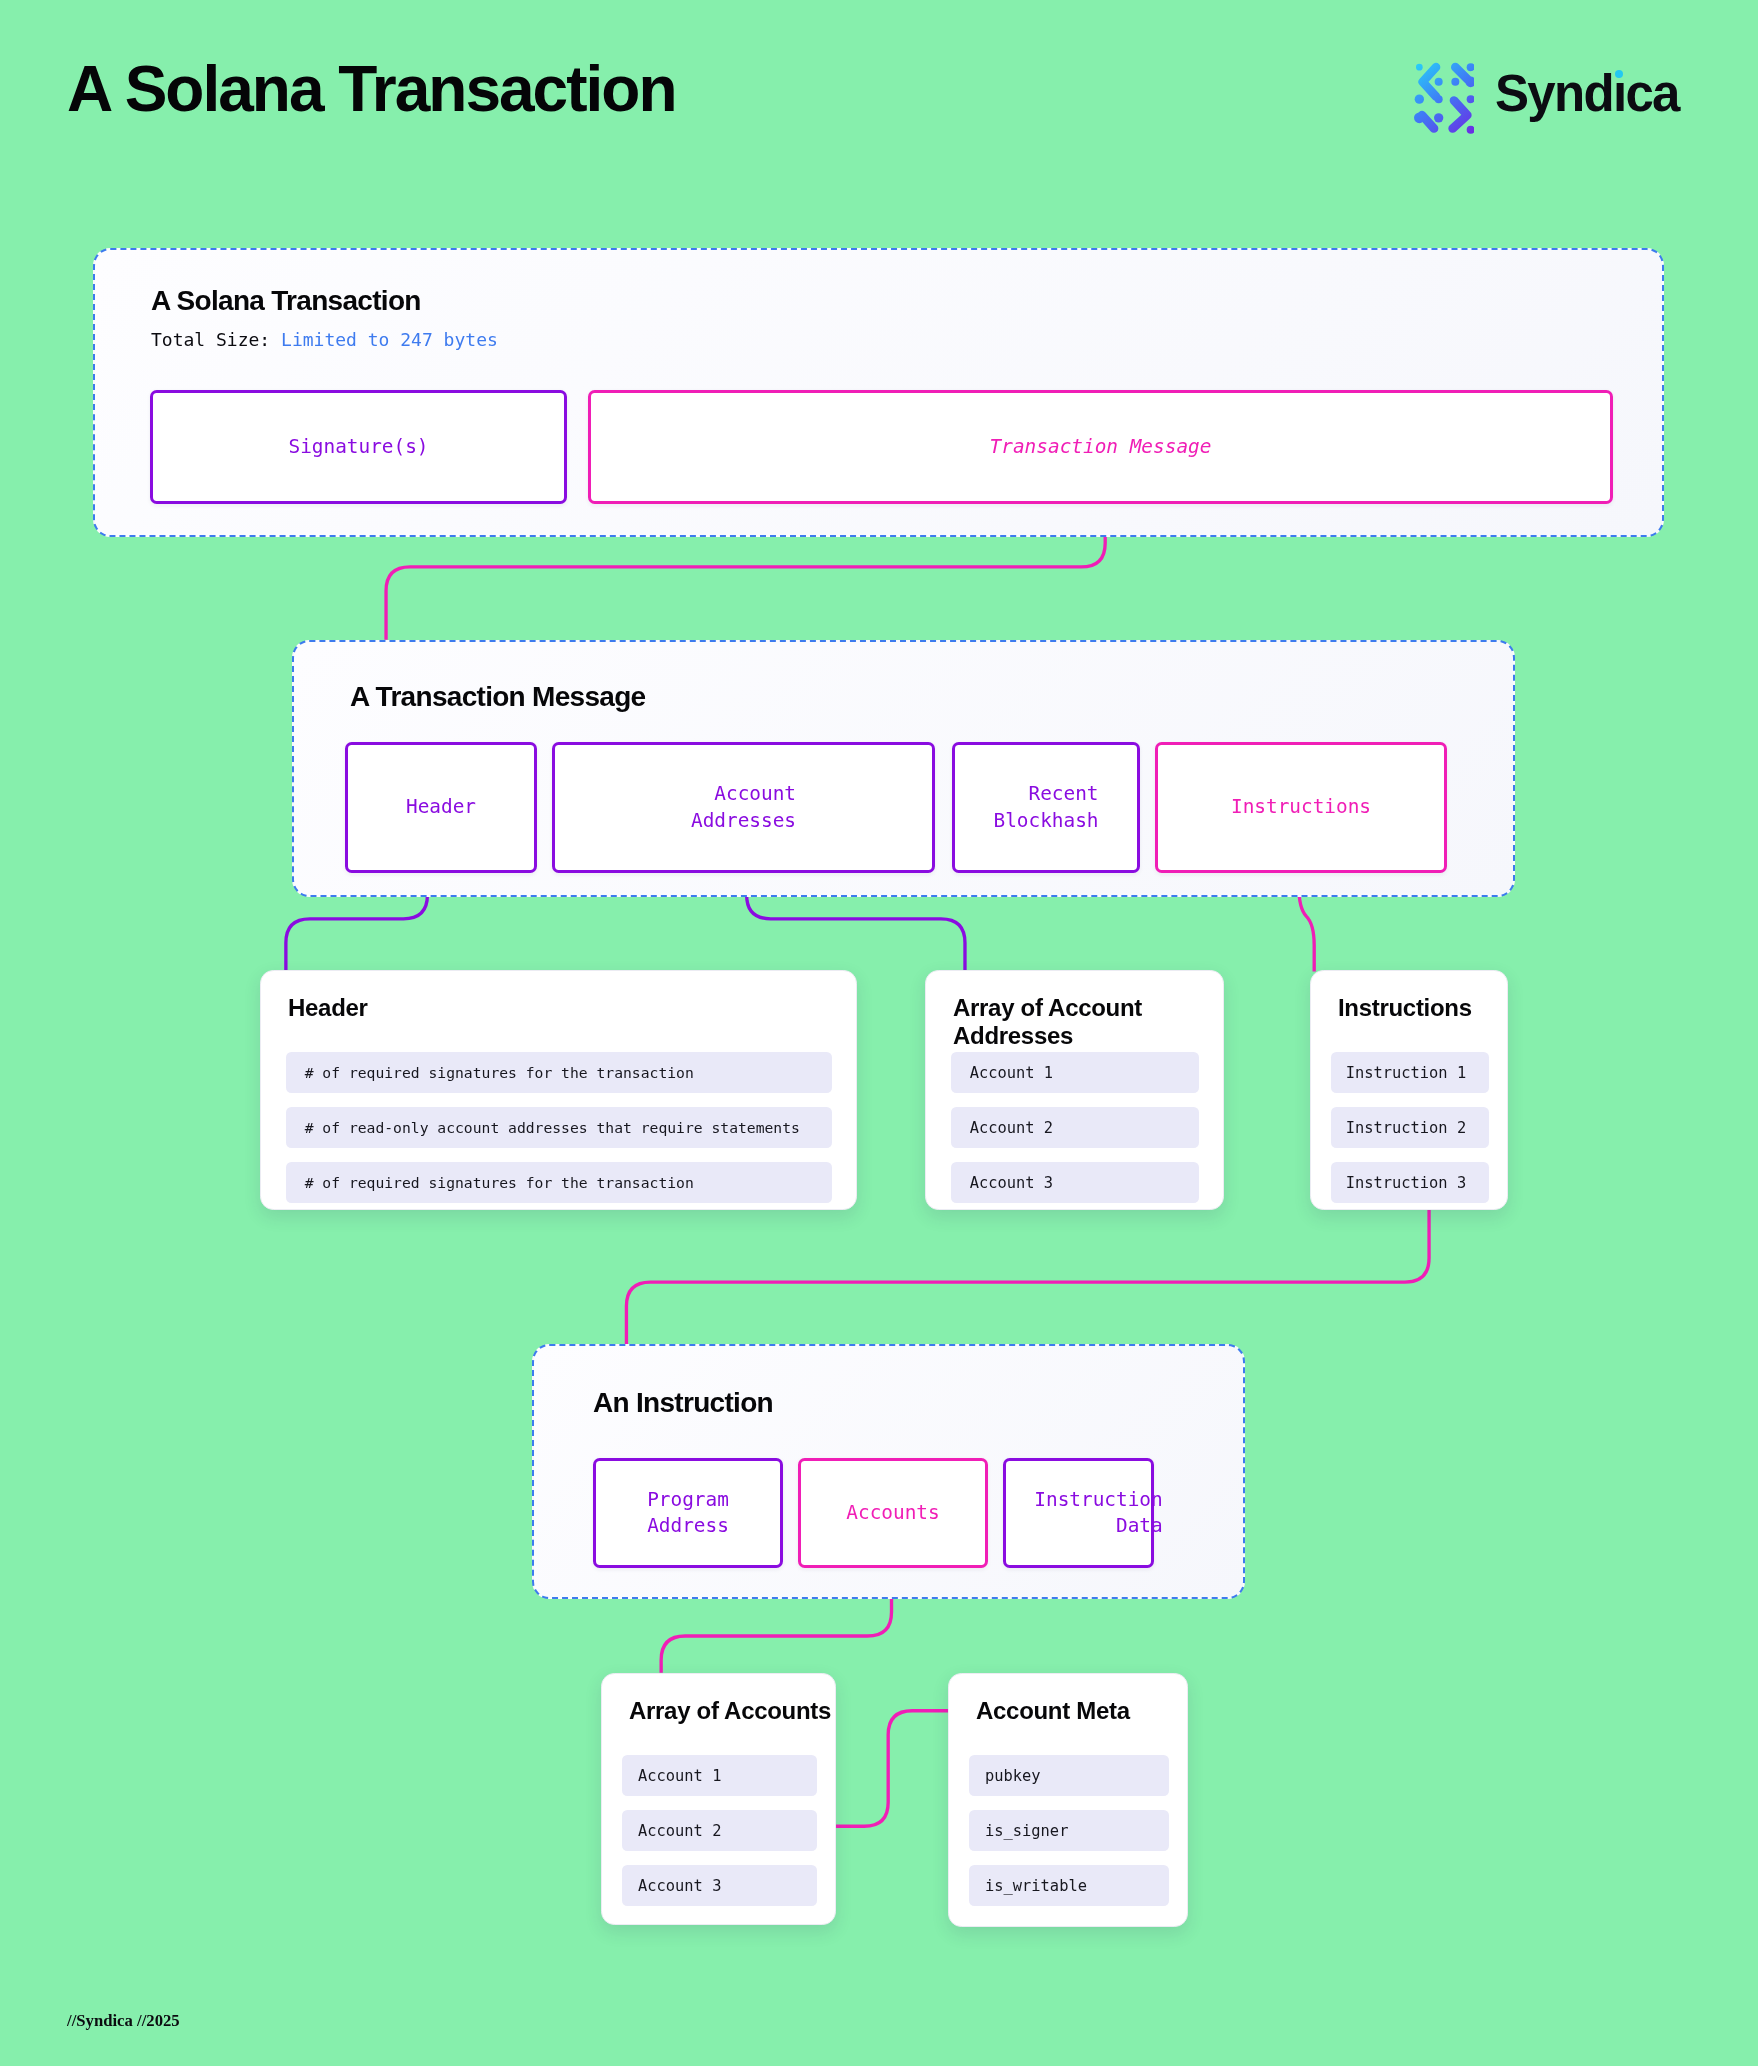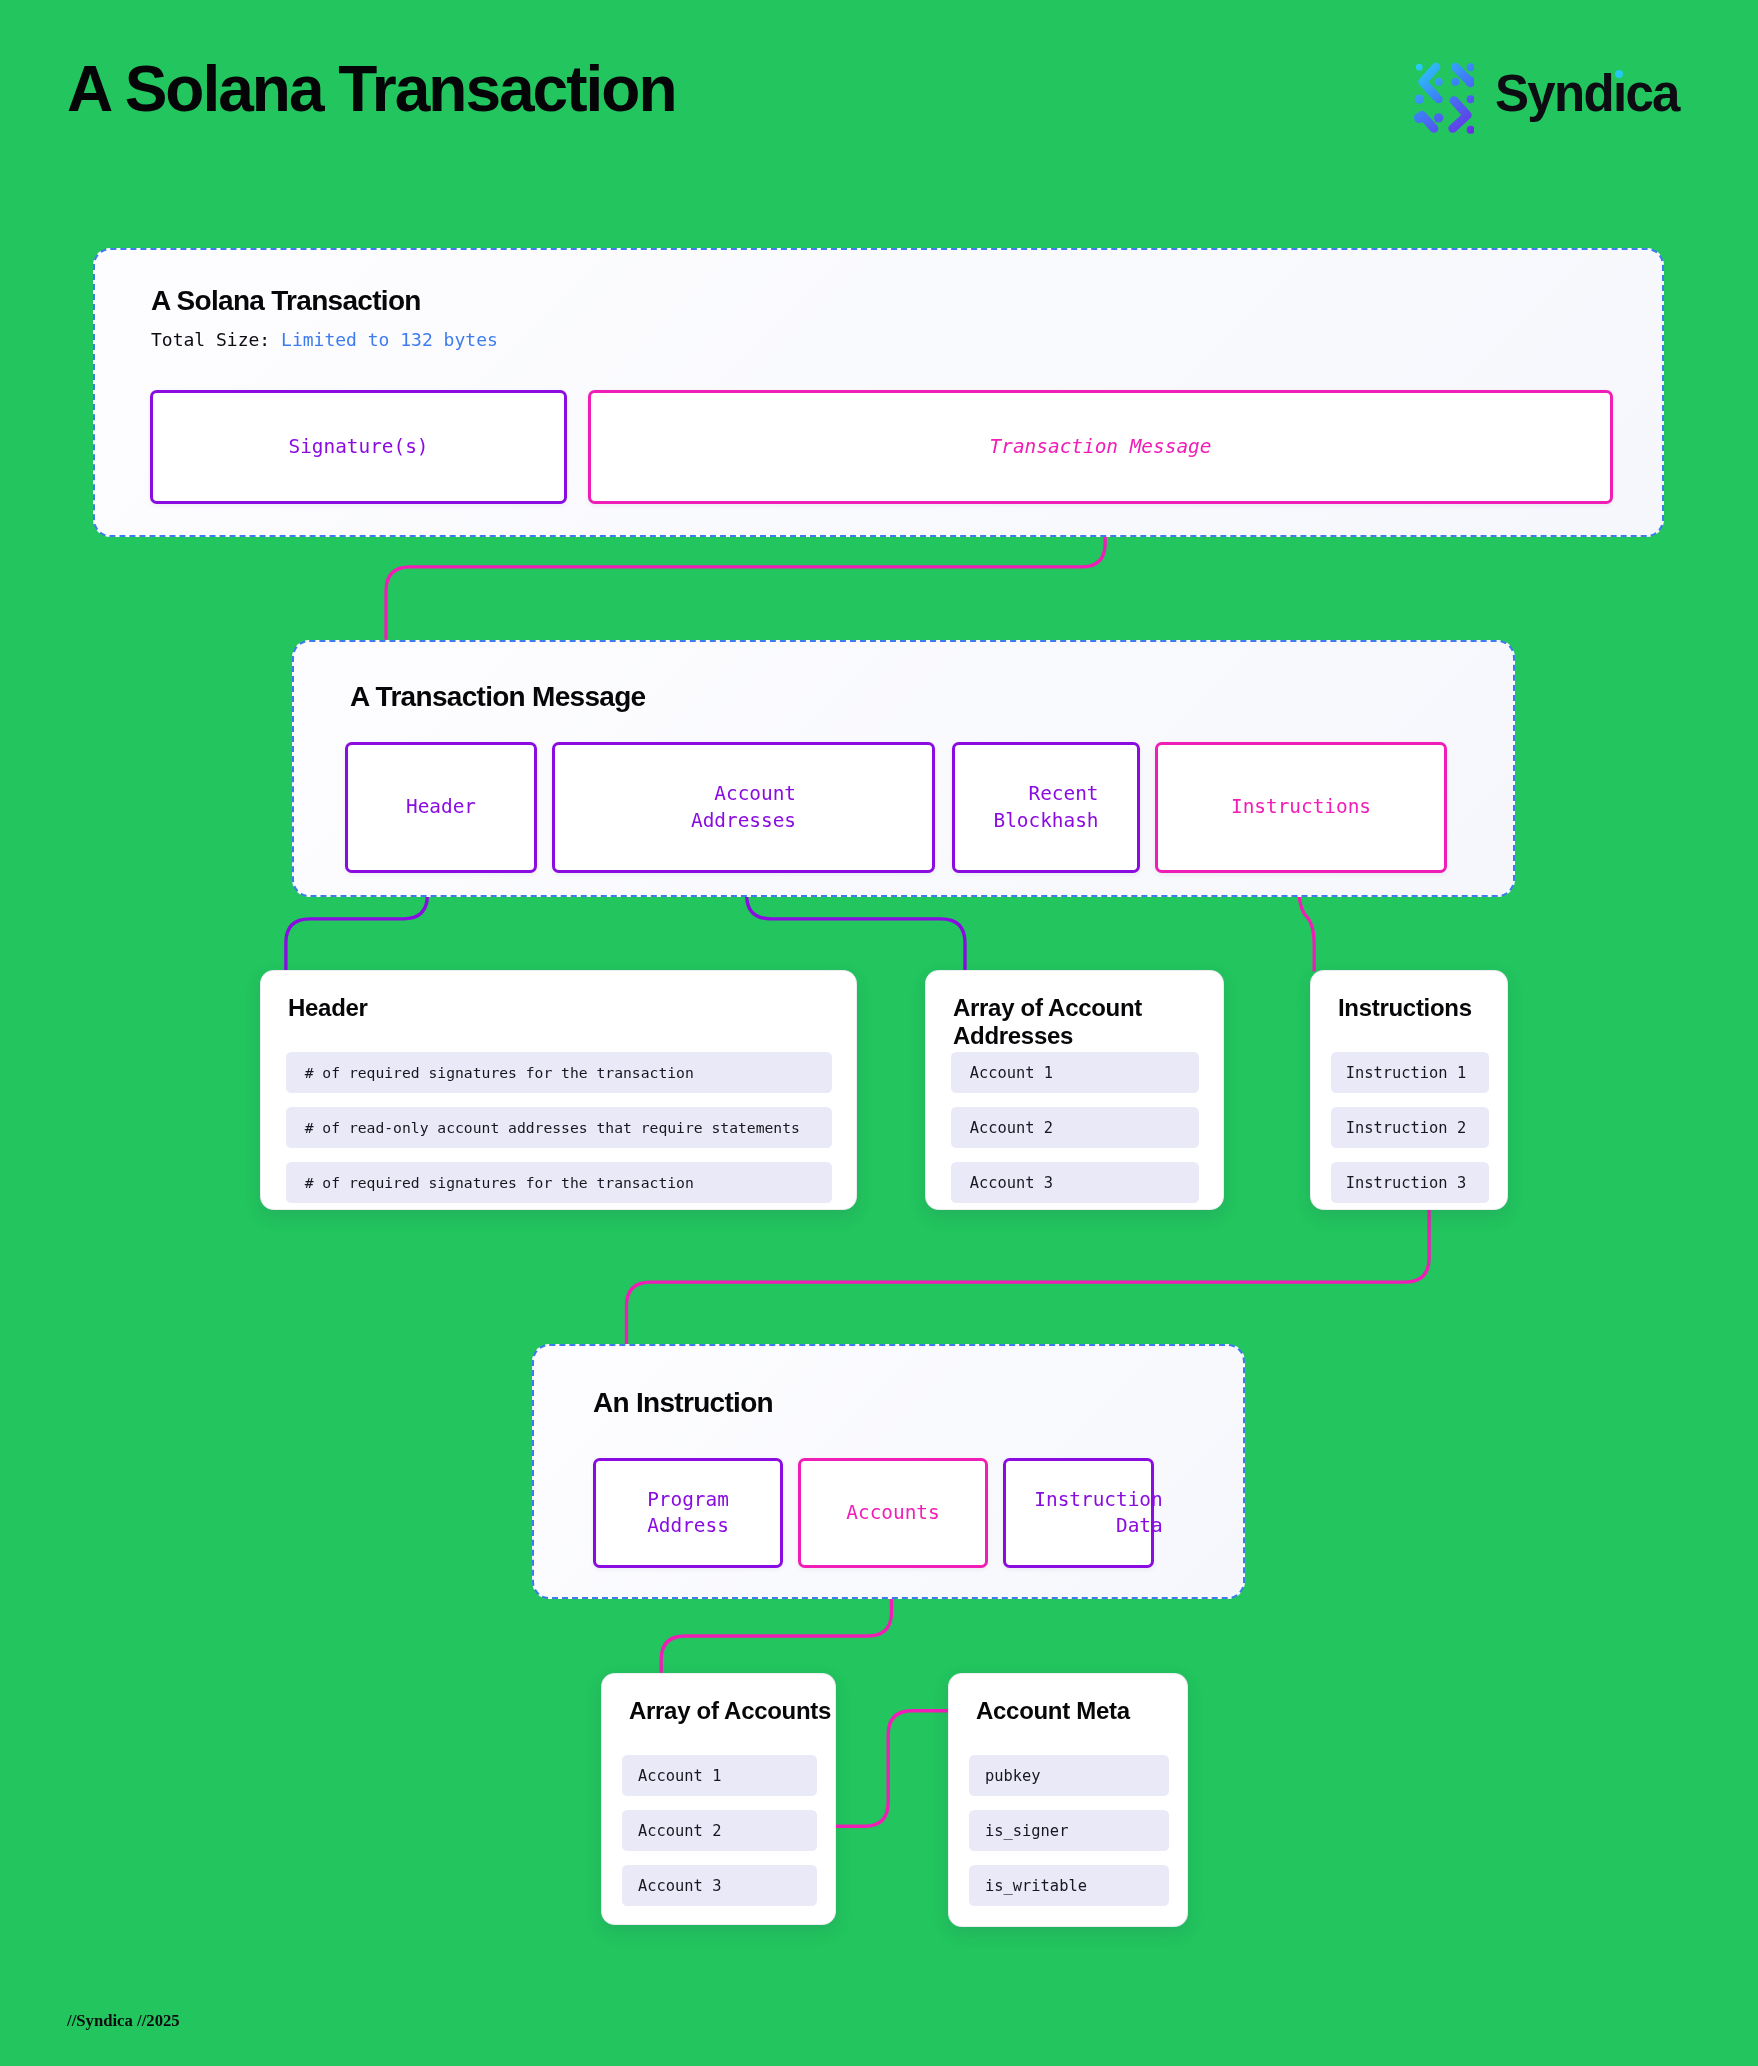--- a/index.html
+++ b/index.html
@@ -1,19 +1,19 @@
 <!DOCTYPE html>
 <html style="font-size:10.7px"><head>
 <meta charset="utf-8">
 <style>
   html,body{margin:0;padding:0;background:#ffffff;}
   .page{
     position:relative;
     width:1759px;height:2066px;
-    background:#22c55e;
+    background:#86efac;
     font-family:"Liberation Sans", sans-serif;
     color:#0b0b10;
     overflow:hidden;
   }
   
   .page-title{
     position:absolute;left:67px;top:52px;
     font-size:64px;font-weight:700;letter-spacing:-2px;color:#050507;
   }
   .logo{position:absolute;left:1414px;top:59px;width:307px;height:83px;}
@@ -163,21 +163,21 @@
       <path stroke="#f01eb6" d="M1335,2345 V2414 Q1335,2450 1299,2450 H1026 Q990,2450 990,2486 V2505"></path>
       <path stroke="#f01eb6" d="M1222,2735 H1294 Q1330,2735 1330,2699 V2598 Q1330,2562 1366,2562 H1420"></path>
     </g>
   </svg>
 
   <div class="panel" id="panel-transaction">
     <div class="panel-title" style="left:56px;top:35px;">A Solana Transaction</div>
     <div class="total-size">
       <span>Total Size:</span>
       <span> </span>
-      <span class="blue">Limited to 132 bytes</span>
+      <span class="blue">Limited to 247 bytes</span>
     </div>
     <div class="nbox purple" id="box-signatures">
       <span>Signature(s)</span>
     </div>
     <div class="nbox pink" id="box-txmessage">
       <span>Transaction Message</span>
     </div>
   </div>
 
   <div class="panel" id="panel-message">

